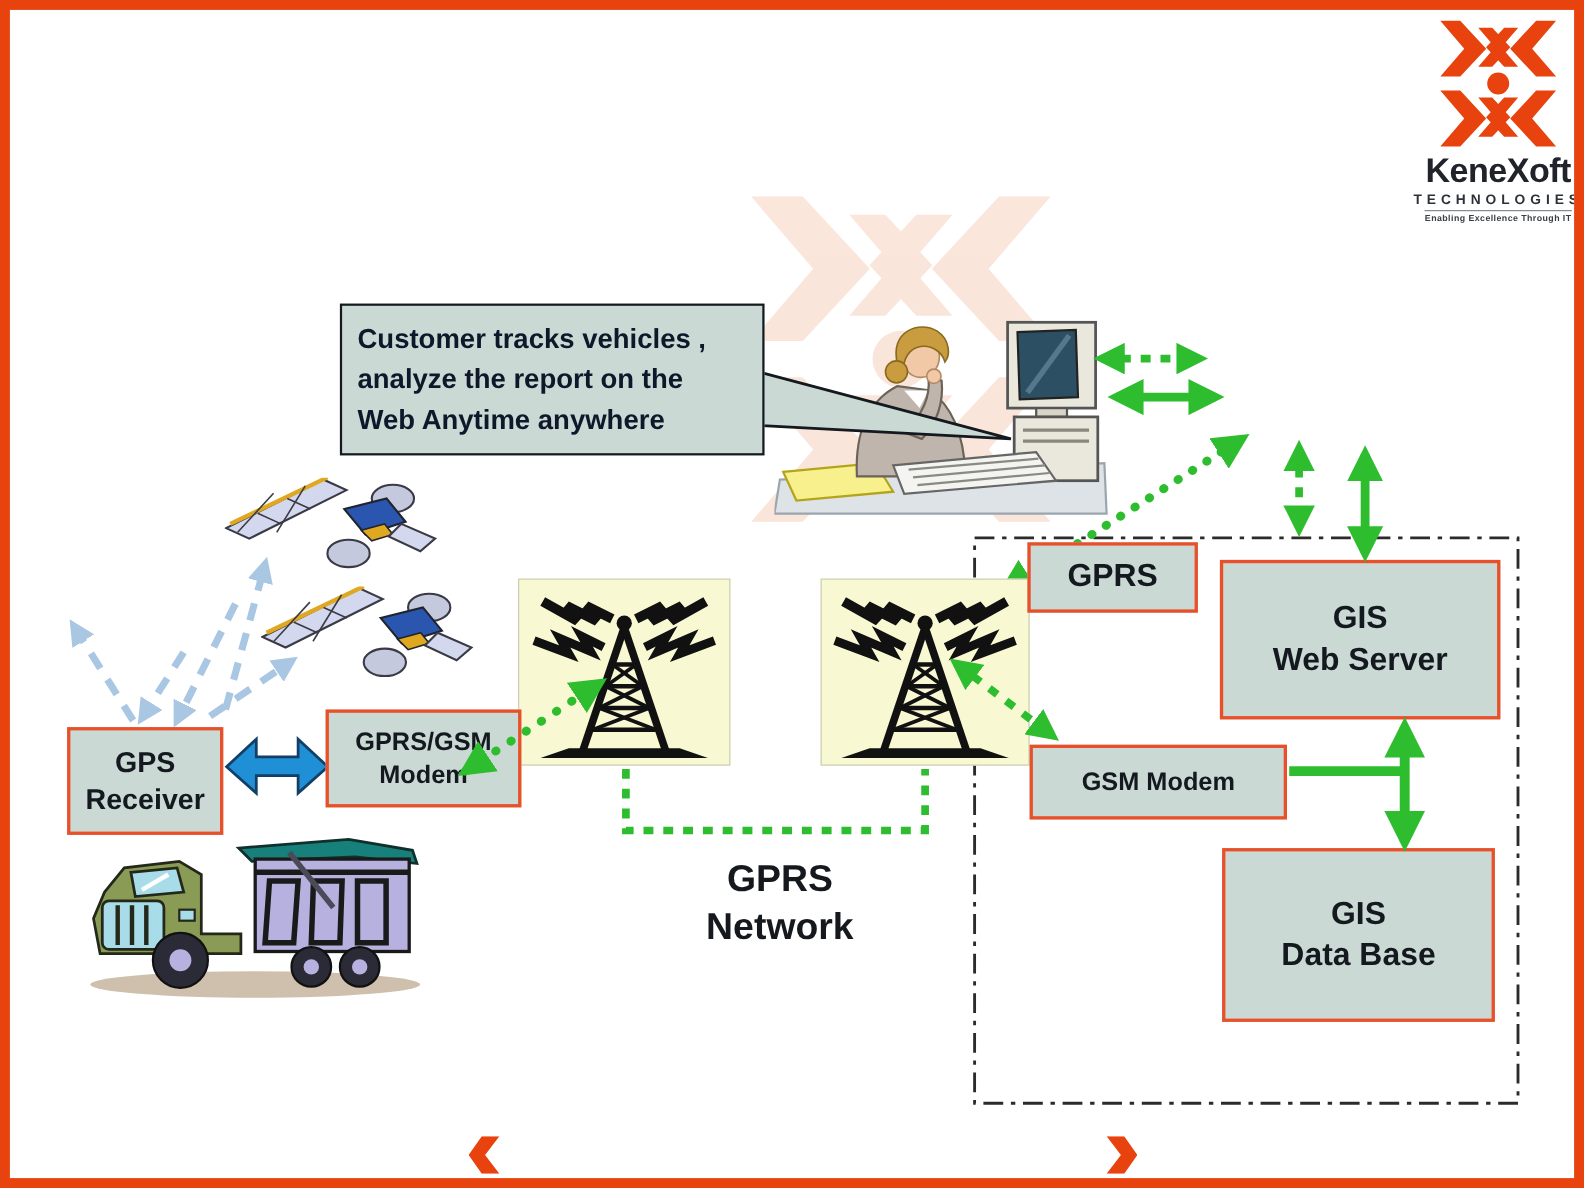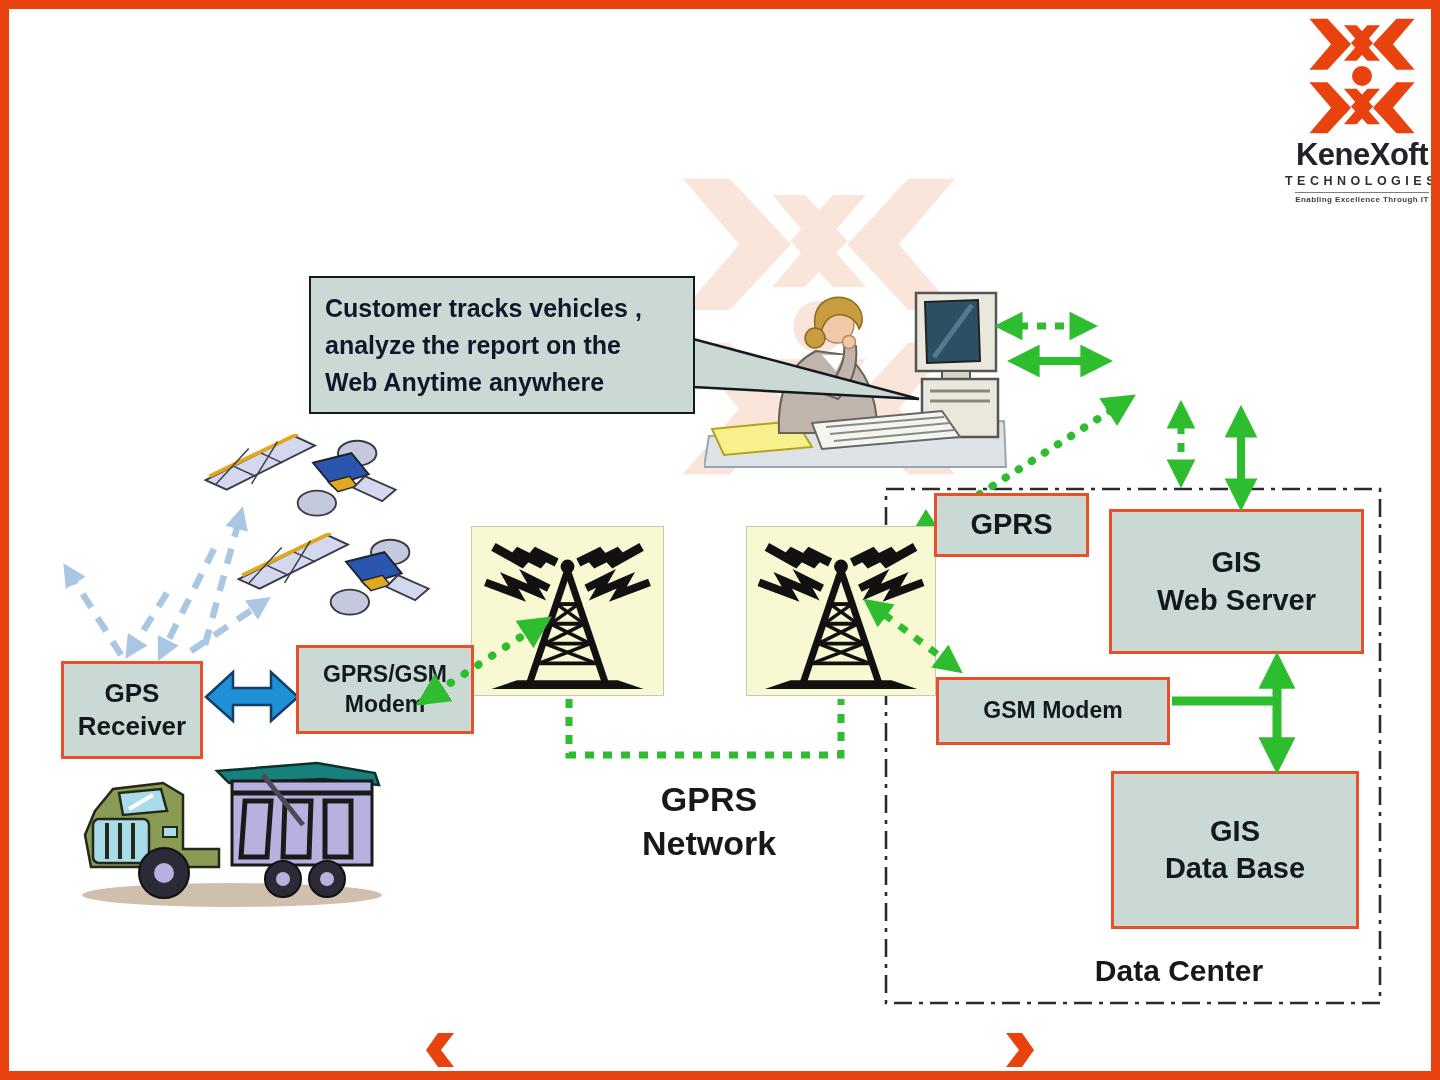--- a/index.html
+++ b/index.html
@@ -216,21 +216,20 @@
     <span>GIS
 Web Server</span>
   </div>
   <div class="node" style="left:1102px;top:762px;width:248px;height:158px;font-size:29px">
     <span>GIS
 Data Base</span>
   </div>
 
   <div class="plainlabel" style="left:575px;top:768px;width:250px;font-size:34px">GPRS
 Network</div>
-  <div class="plainlabel" style="left:1050px;top:942px;width:240px;font-size:30px">Data Center</div>
 
   <svg class="layer2" width="1440" height="1080" viewBox="0 0 1440 1080">
     <line x1="992" y1="317" x2="1082" y2="317" stroke="#2EBD2E" stroke-width="7" stroke-dasharray="9 9" marker-start="url(#ag)" marker-end="url(#ag)"></line>
     <line x1="1006" y1="352" x2="1096" y2="352" stroke="#2EBD2E" stroke-width="8" marker-start="url(#ag)" marker-end="url(#ag)"></line>
     <line x1="1172" y1="398" x2="1172" y2="472" stroke="#2EBD2E" stroke-width="7" stroke-dasharray="9 9" marker-start="url(#ag)" marker-end="url(#ag)"></line>
     <line x1="1232" y1="404" x2="1232" y2="494" stroke="#2EBD2E" stroke-width="8" marker-start="url(#ag)" marker-end="url(#ag)"></line>
     <line x1="1268" y1="652" x2="1268" y2="756" stroke="#2EBD2E" stroke-width="9" marker-start="url(#ag)" marker-end="url(#ag)"></line>
     <line x1="1163" y1="692" x2="1268" y2="692" stroke="#2EBD2E" stroke-width="9"></line>
     <line x1="414" y1="692" x2="536" y2="612" stroke="#2EBD2E" stroke-width="8" stroke-dasharray="0.5 16" stroke-linecap="round" marker-start="url(#ag)" marker-end="url(#ag)"></line>
     <line x1="860" y1="594" x2="948" y2="660" stroke="#2EBD2E" stroke-width="7" stroke-dasharray="9 10" marker-start="url(#ag)" marker-end="url(#ag)"></line>

